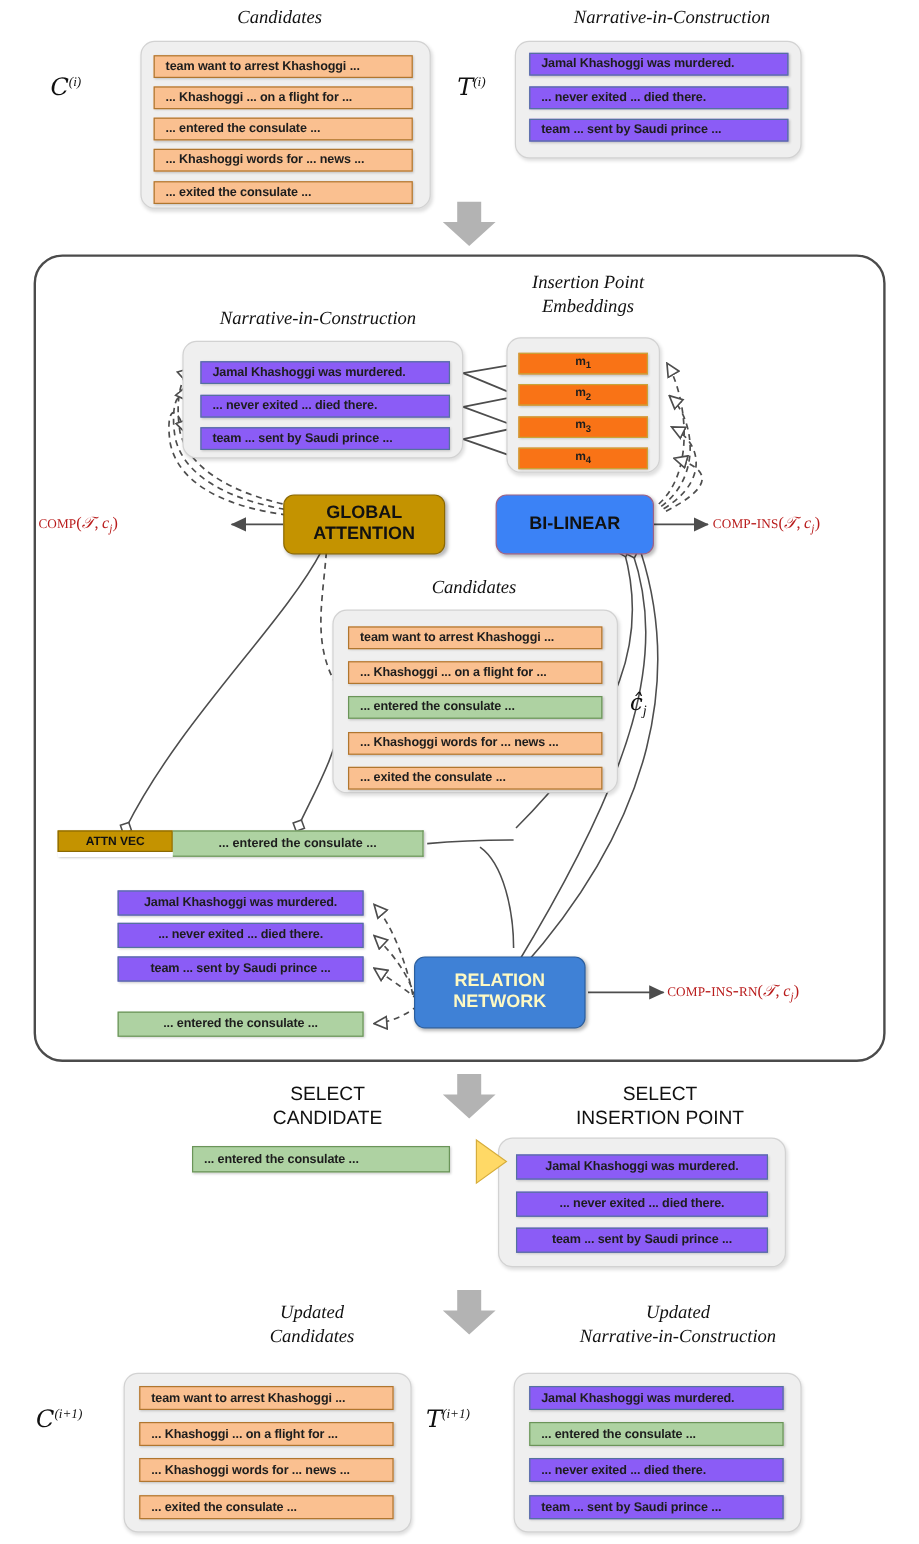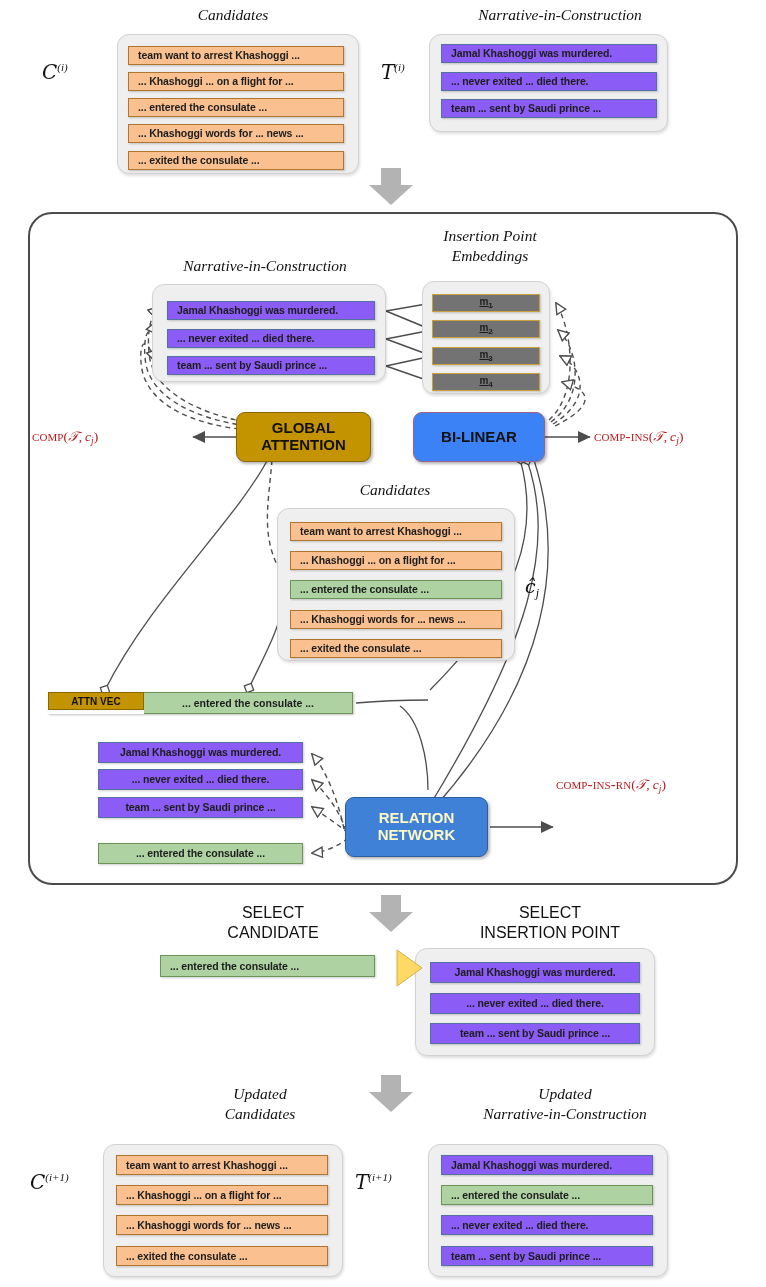--- a/index.html
+++ b/index.html
@@ -46,22 +46,22 @@
     align-items:center;
     padding-left:9px;
     letter-spacing:-0.1px;
     box-shadow:1px 1px 2px rgba(0,0,0,0.20);
     white-space:nowrap;
     z-index:3;
   }
   .chip.cand{background:#fac090; border-color:#b0762f;}
   .chip.narr{background:#8b5cf6; border-color:#54729e;}
   .chip.sel {background:#aed2a2; border-color:#6b9459;}
-  .chip.emb {background:#737373; border-color:#c9a33a;
-             justify-content:center; padding-left:0; font-size:10px;text-decoration:underline;}
+  .chip.emb {background:#f97316; border-color:#c9a33a;
+             justify-content:center; padding-left:0; font-size:10px;}
   .chip.emb sub{font-size:8px;}
 
   
   .title{
     position:absolute;
     font-family:"Liberation Serif", serif;
     font-style:italic;
     font-size:15.5px;
     color:#111;
     text-align:center;
@@ -299,21 +299,21 @@
   <div class="procbox mauve" style="left:413px;top:412px;width:132px;height:50px;">
     <span>BI-LINEAR</span>
   </div>
 
   <div class="formula" style="left:32px;top:428px;">
     <span class="sc">comp</span>(<i>𝒯</i>, <i>c</i><span class="sub">j</span>)
   </div>
   <div class="formula" style="left:594px;top:428px;">
     <span class="sc">comp-ins</span>(<i>𝒯</i>, <i>c</i><span class="sub">j</span>)
   </div>
-  <div class="formula" style="left:556px;top:776px;">
+  <div class="formula" style="left:556px;top:818px;">
     <span class="sc">comp-ins-rn</span>(<i>𝒯</i>, <i>c</i><span class="sub">j</span>)
   </div>
 
   <div class="title" style="left:300px;top:481px;width:190px;">Candidates</div>
   <div class="panel" style="left:277px;top:508px;width:238px;height:153px;"></div>
   <div class="chip cand" style="left:290px;top:522px;width:212px;height:19px;">team want to arrest Khashoggi ...</div>
   <div class="chip cand" style="left:290px;top:551px;width:212px;height:19px;">... Khashoggi ... on a flight for ...</div>
   <div class="chip sel" style="left:290px;top:580px;width:212px;height:19px;">... entered the consulate ...</div>
   <div class="chip cand" style="left:290px;top:610px;width:212px;height:19px;">... Khashoggi words for ... news ...</div>
   <div class="chip cand" style="left:290px;top:639px;width:212px;height:19px;">... exited the consulate ...</div>

